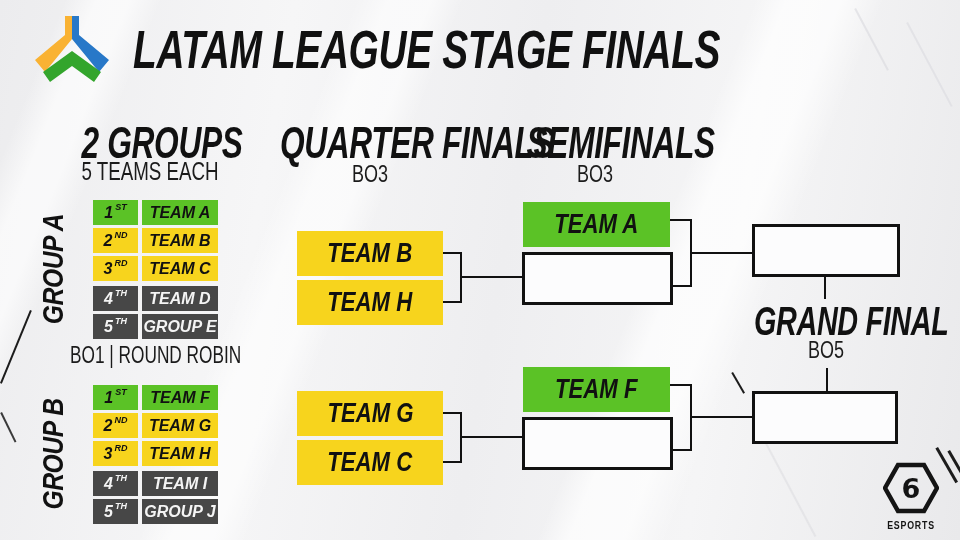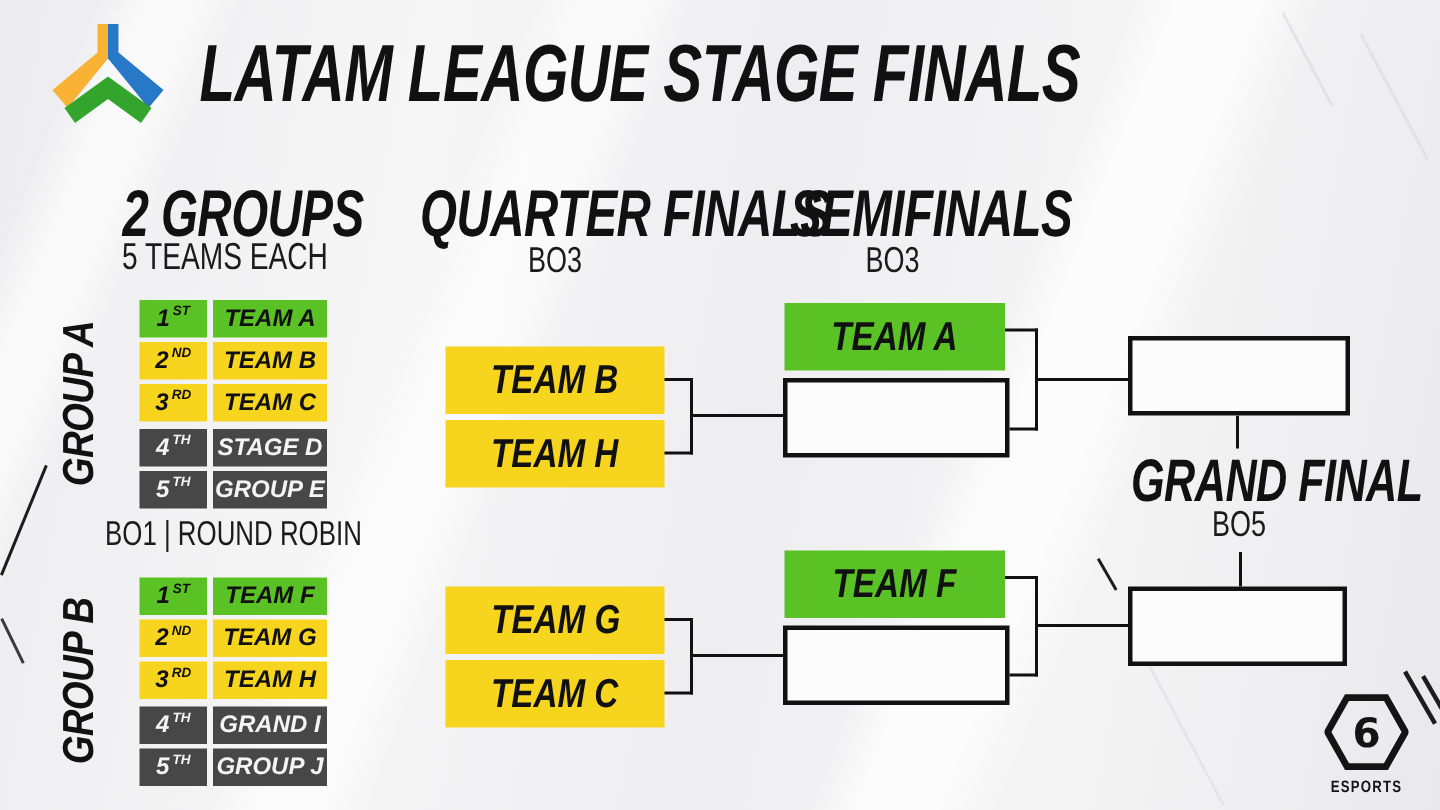--- a/index.html
+++ b/index.html
@@ -81,21 +81,21 @@
           <span>3</span>
           <span class="ord">RD</span>
         </div>
       <div class="cell team tier-yellow">TEAM C</div>
     </div>
     <div class="row gap-top">
       <div class="cell rank tier-gray">
           <span>4</span>
           <span class="ord">TH</span>
         </div>
-      <div class="cell team tier-gray">STAGE D</div>
+      <div class="cell team tier-gray">TEAM D</div>
     </div>
     <div class="row">
       <div class="cell rank tier-gray">
           <span>5</span>
           <span class="ord">TH</span>
         </div>
       <div class="cell team tier-gray">GROUP E</div>
     </div>
   </div>
 
@@ -122,21 +122,21 @@
           <span>3</span>
           <span class="ord">RD</span>
         </div>
       <div class="cell team tier-yellow">TEAM H</div>
     </div>
     <div class="row gap-top">
       <div class="cell rank tier-gray">
           <span>4</span>
           <span class="ord">TH</span>
         </div>
-      <div class="cell team tier-gray">GRAND I</div>
+      <div class="cell team tier-gray">TEAM I</div>
     </div>
     <div class="row">
       <div class="cell rank tier-gray">
           <span>5</span>
           <span class="ord">TH</span>
         </div>
       <div class="cell team tier-gray">GROUP J</div>
     </div>
   </div>
 

